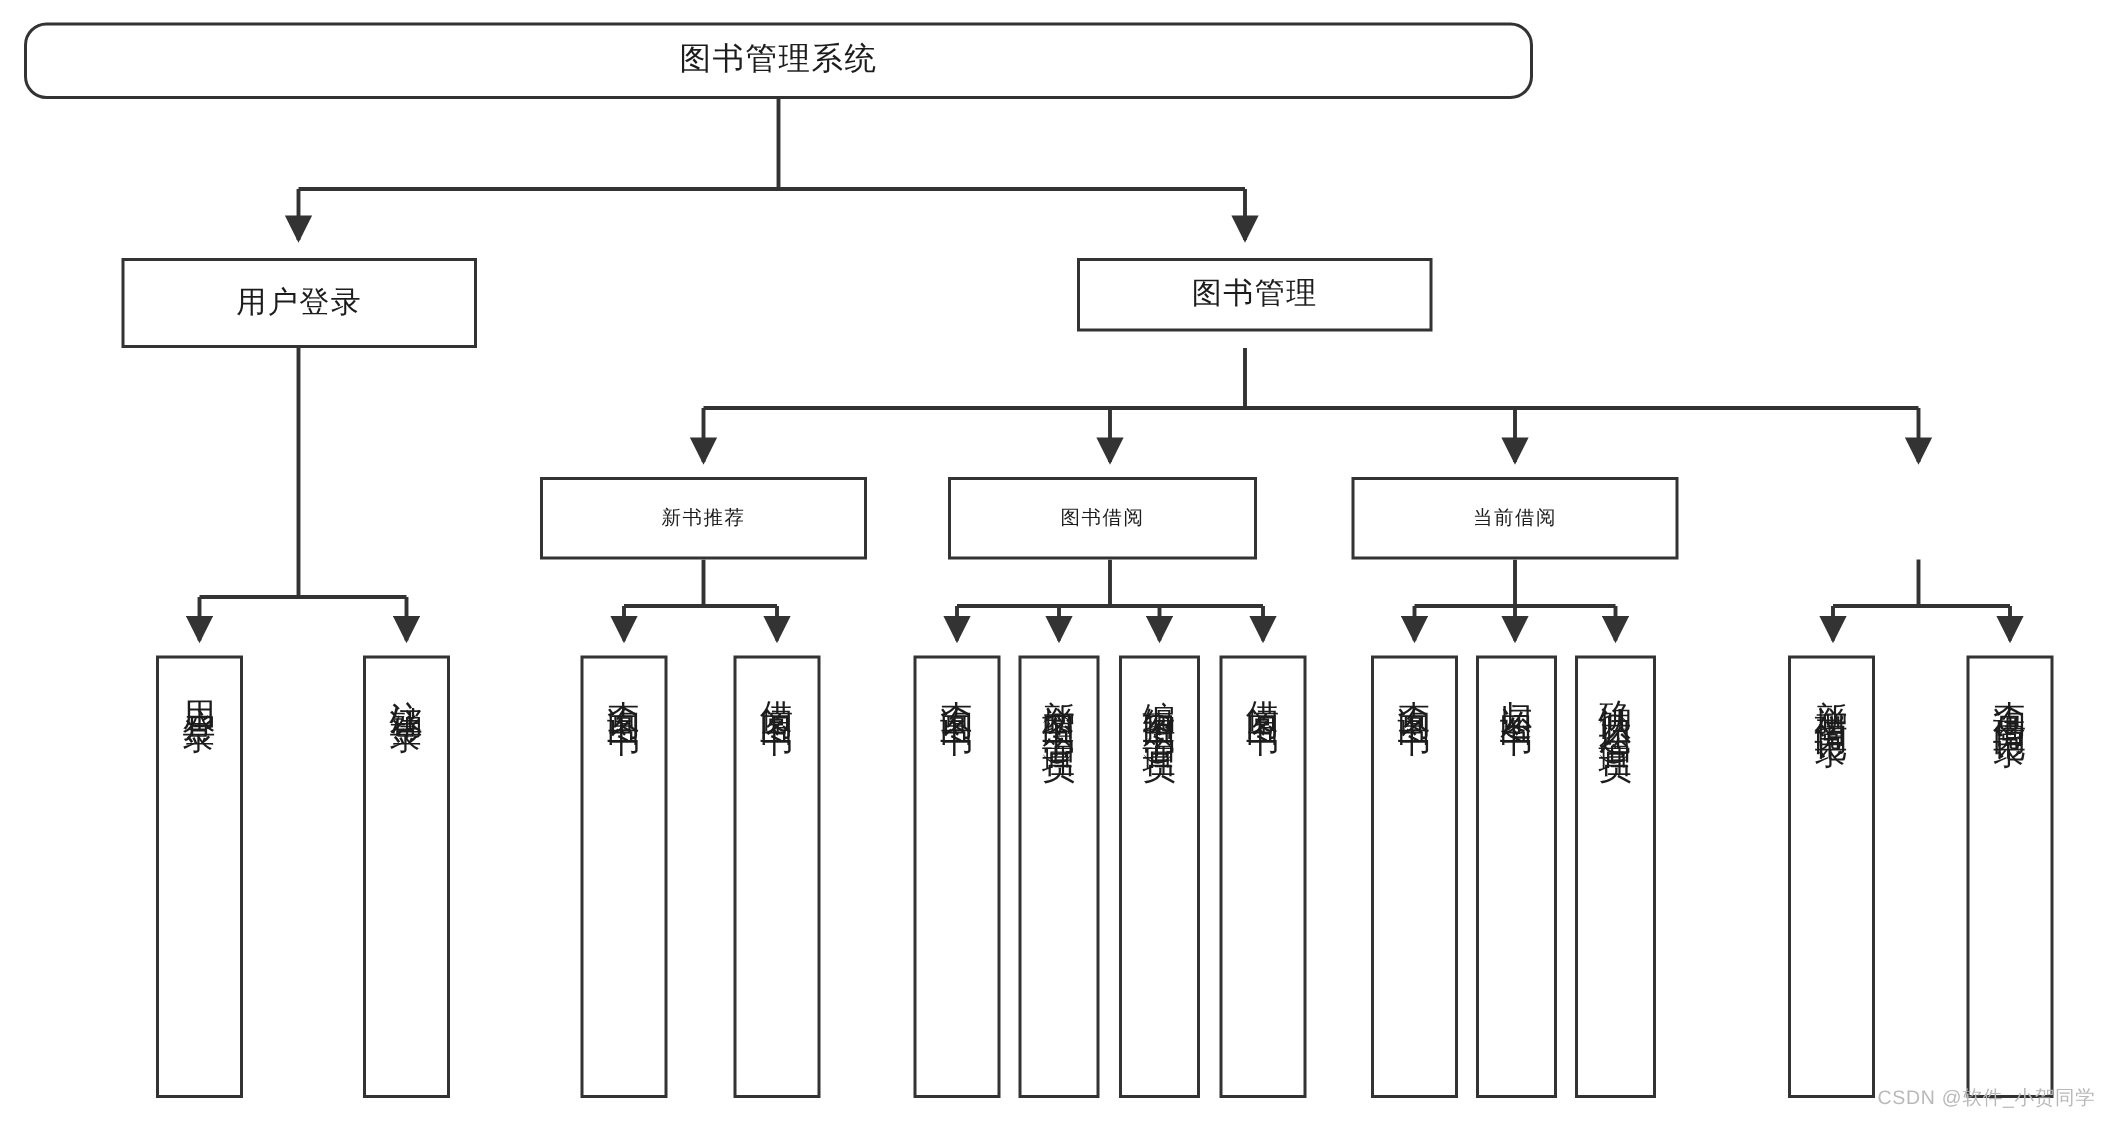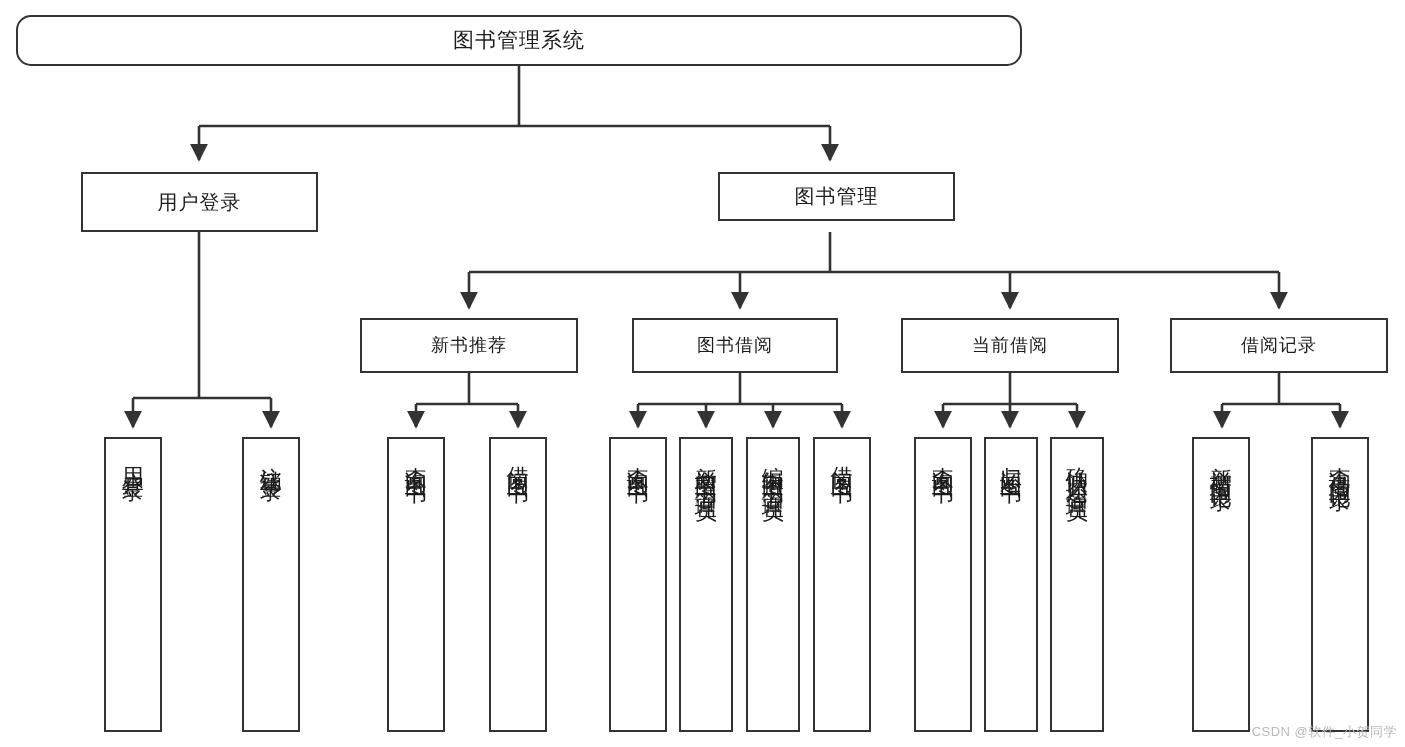--- a/index.html
+++ b/index.html
@@ -39,21 +39,21 @@
   }
   .node .label {
     display: block;
     text-align: center;
     color: #1c1c1c;
     letter-spacing: 1px;
     line-height: 1.15;
   }
   .node.root .label { font-size: 21px; }
   .node.lvl1 .label { font-size: 20px; }
-  .node.lvl2 .label { font-size: 18px; }
+  .node.lvl2 .label { font-size: 13px; }
   .node.leaf {
     padding: 10px 0 0 0;
     align-items: flex-start;
   }
   .node.leaf .label {
     writing-mode: vertical-rl;
     text-orientation: upright;
     font-size: 22px;
     letter-spacing: 5px;
     white-space: nowrap;
@@ -139,23 +139,20 @@
 
   <div class="node lvl2" style="left:360px; top:318px; width:218px; height:55px;">
     <span class="label">新书推荐</span>
   </div>
   <div class="node lvl2" style="left:632px; top:318px; width:206px; height:55px;">
     <span class="label">图书借阅</span>
   </div>
   <div class="node lvl2" style="left:901px; top:318px; width:218px; height:55px;">
     <span class="label">当前借阅</span>
   </div>
-  <div class="node lvl2" style="left:1170px; top:318px; width:218px; height:55px;">
-    <span class="label">借阅记录</span>
-  </div>
 
   <div class="node leaf" style="left:104px; top:437px; width:58px; height:295px;">
     <span class="label">用户登录</span>
   </div>
   <div class="node leaf" style="left:242px; top:437px; width:58px; height:295px;">
     <span class="label">注销登录</span>
   </div>
 
   <div class="node leaf" style="left:387px; top:437px; width:58px; height:295px;">
     <span class="label">查询图书</span>

